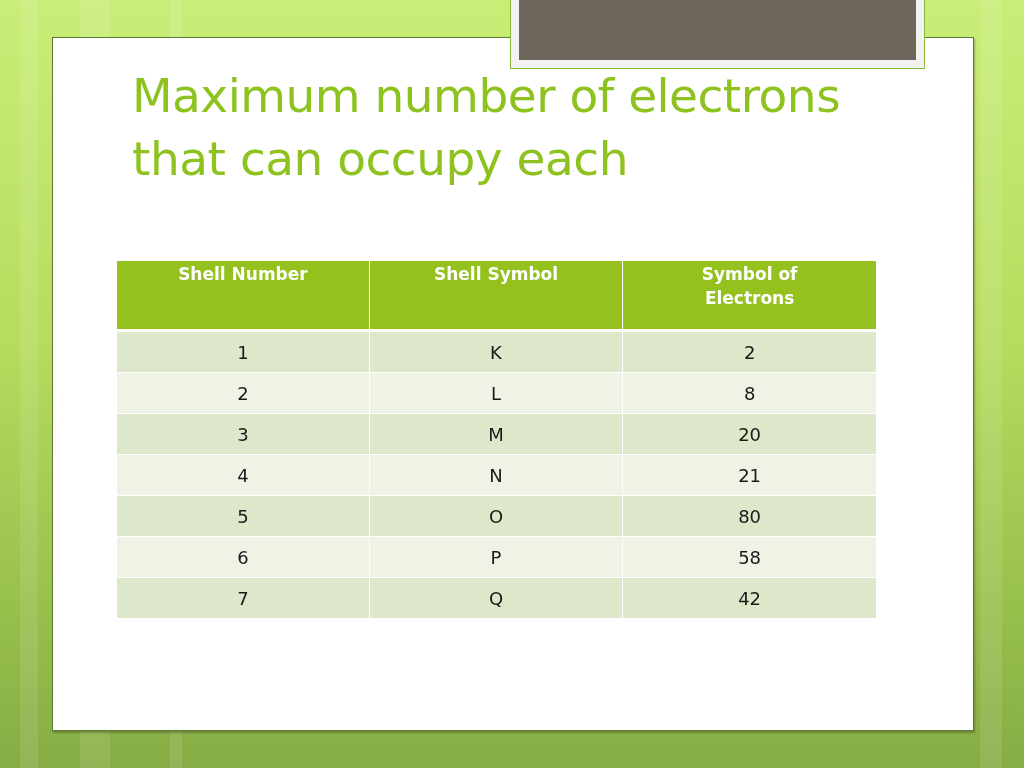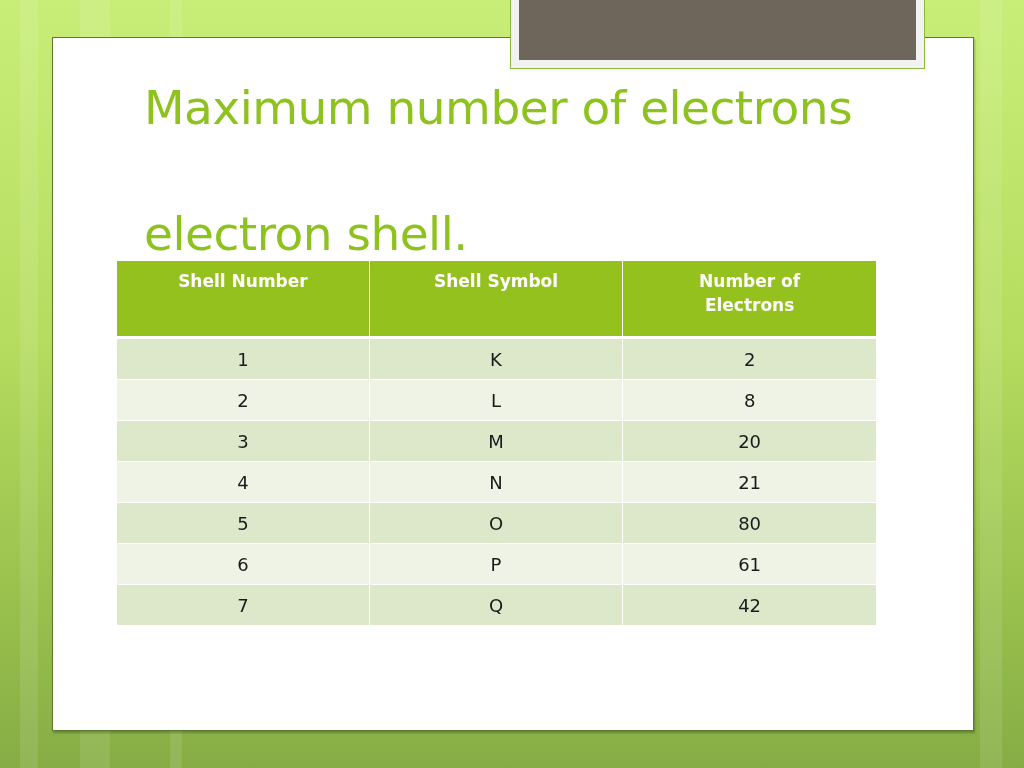--- a/index.html
+++ b/index.html
@@ -16,31 +16,31 @@
   }
   .tab-deco {
     position:absolute; left:510px; top:0; width:413px; height:68px;
     background:#f2f2f2; border:1px solid #8aba3a; border-top:none;
   }
   .tab-deco-inner {
     position:absolute; left:8px; top:0; right:8px; bottom:8px; background:#6e665a;
   }
   .title {
     position:absolute; left:128px; top:60px; width:780px;
-    color:#8dc21f; font-size:47px; line-height:63px; font-weight:normal; margin:16px;
+    color:#8dc21f; font-size:47px; line-height:63px; font-weight:normal; margin:4px;
     font-family: "DejaVu Sans", sans-serif; letter-spacing:-0.5px;
   }
   table.data {
     position:absolute; left:117px; top:261px; width:759px;
     border-collapse:separate; border-spacing:0;
     font-family: "DejaVu Sans", sans-serif;
   }
   table.data th {
     background:#95c11f; color:#ffffff; font-weight:bold; font-size:17px;
-    height:67px; vertical-align:top; padding:8px 6px 0 6px; line-height:24px;
+    height:67px; vertical-align:top; padding:1px 6px 0 6px; line-height:24px;
     border-right:1px solid #ffffff; border-bottom:3px solid #ffffff;
   }
   table.data th:last-child { border-right:none; }
   table.data td {
     text-align:center; font-size:18px; color:#1a1a1a; height:40px; padding:0;
     border-right:1px solid #ffffff; border-bottom:1px solid #ffffff;
   }
   table.data td:last-child { border-right:none; }
   table.data tr.odd td { background:#dde8cb; }
   table.data tr.even td { background:#eef3e6; }
@@ -55,35 +55,34 @@
 <div class="stripe" style="left:170px;width:12px;"></div>
 
 <div class="panel"></div>
 
 <div class="tab-deco">
   <div class="tab-deco-inner"></div>
 </div>
 
 <h1 class="title">
   <span>Maximum number of electrons</span><br>
-  <br>
-  <span>electron shell.</span>
+  <span>that can occupy each</span><br>
 </h1>
 
 <table class="data">
   <thead>
     <tr>
       <th class="col1">
         <span>Shell Number</span>
       </th>
       <th class="col2">
         <span>Shell Symbol</span>
       </th>
       <th class="col3">
-        <span>Number of</span><br>
+        <span>Symbol of</span><br>
         <span>Electrons</span>
       </th>
     </tr>
   </thead>
   <tbody>
     <tr class="odd">
       <td>1</td>
       <td>K</td>
       <td>2</td>
     </tr>
@@ -103,21 +102,21 @@
       <td>21</td>
     </tr>
     <tr class="odd">
       <td>5</td>
       <td>O</td>
       <td>80</td>
     </tr>
     <tr class="even">
       <td>6</td>
       <td>P</td>
-      <td>61</td>
+      <td>58</td>
     </tr>
     <tr class="odd">
       <td>7</td>
       <td>Q</td>
       <td>42</td>
     </tr>
   </tbody>
 </table>
 
 </body></html>

